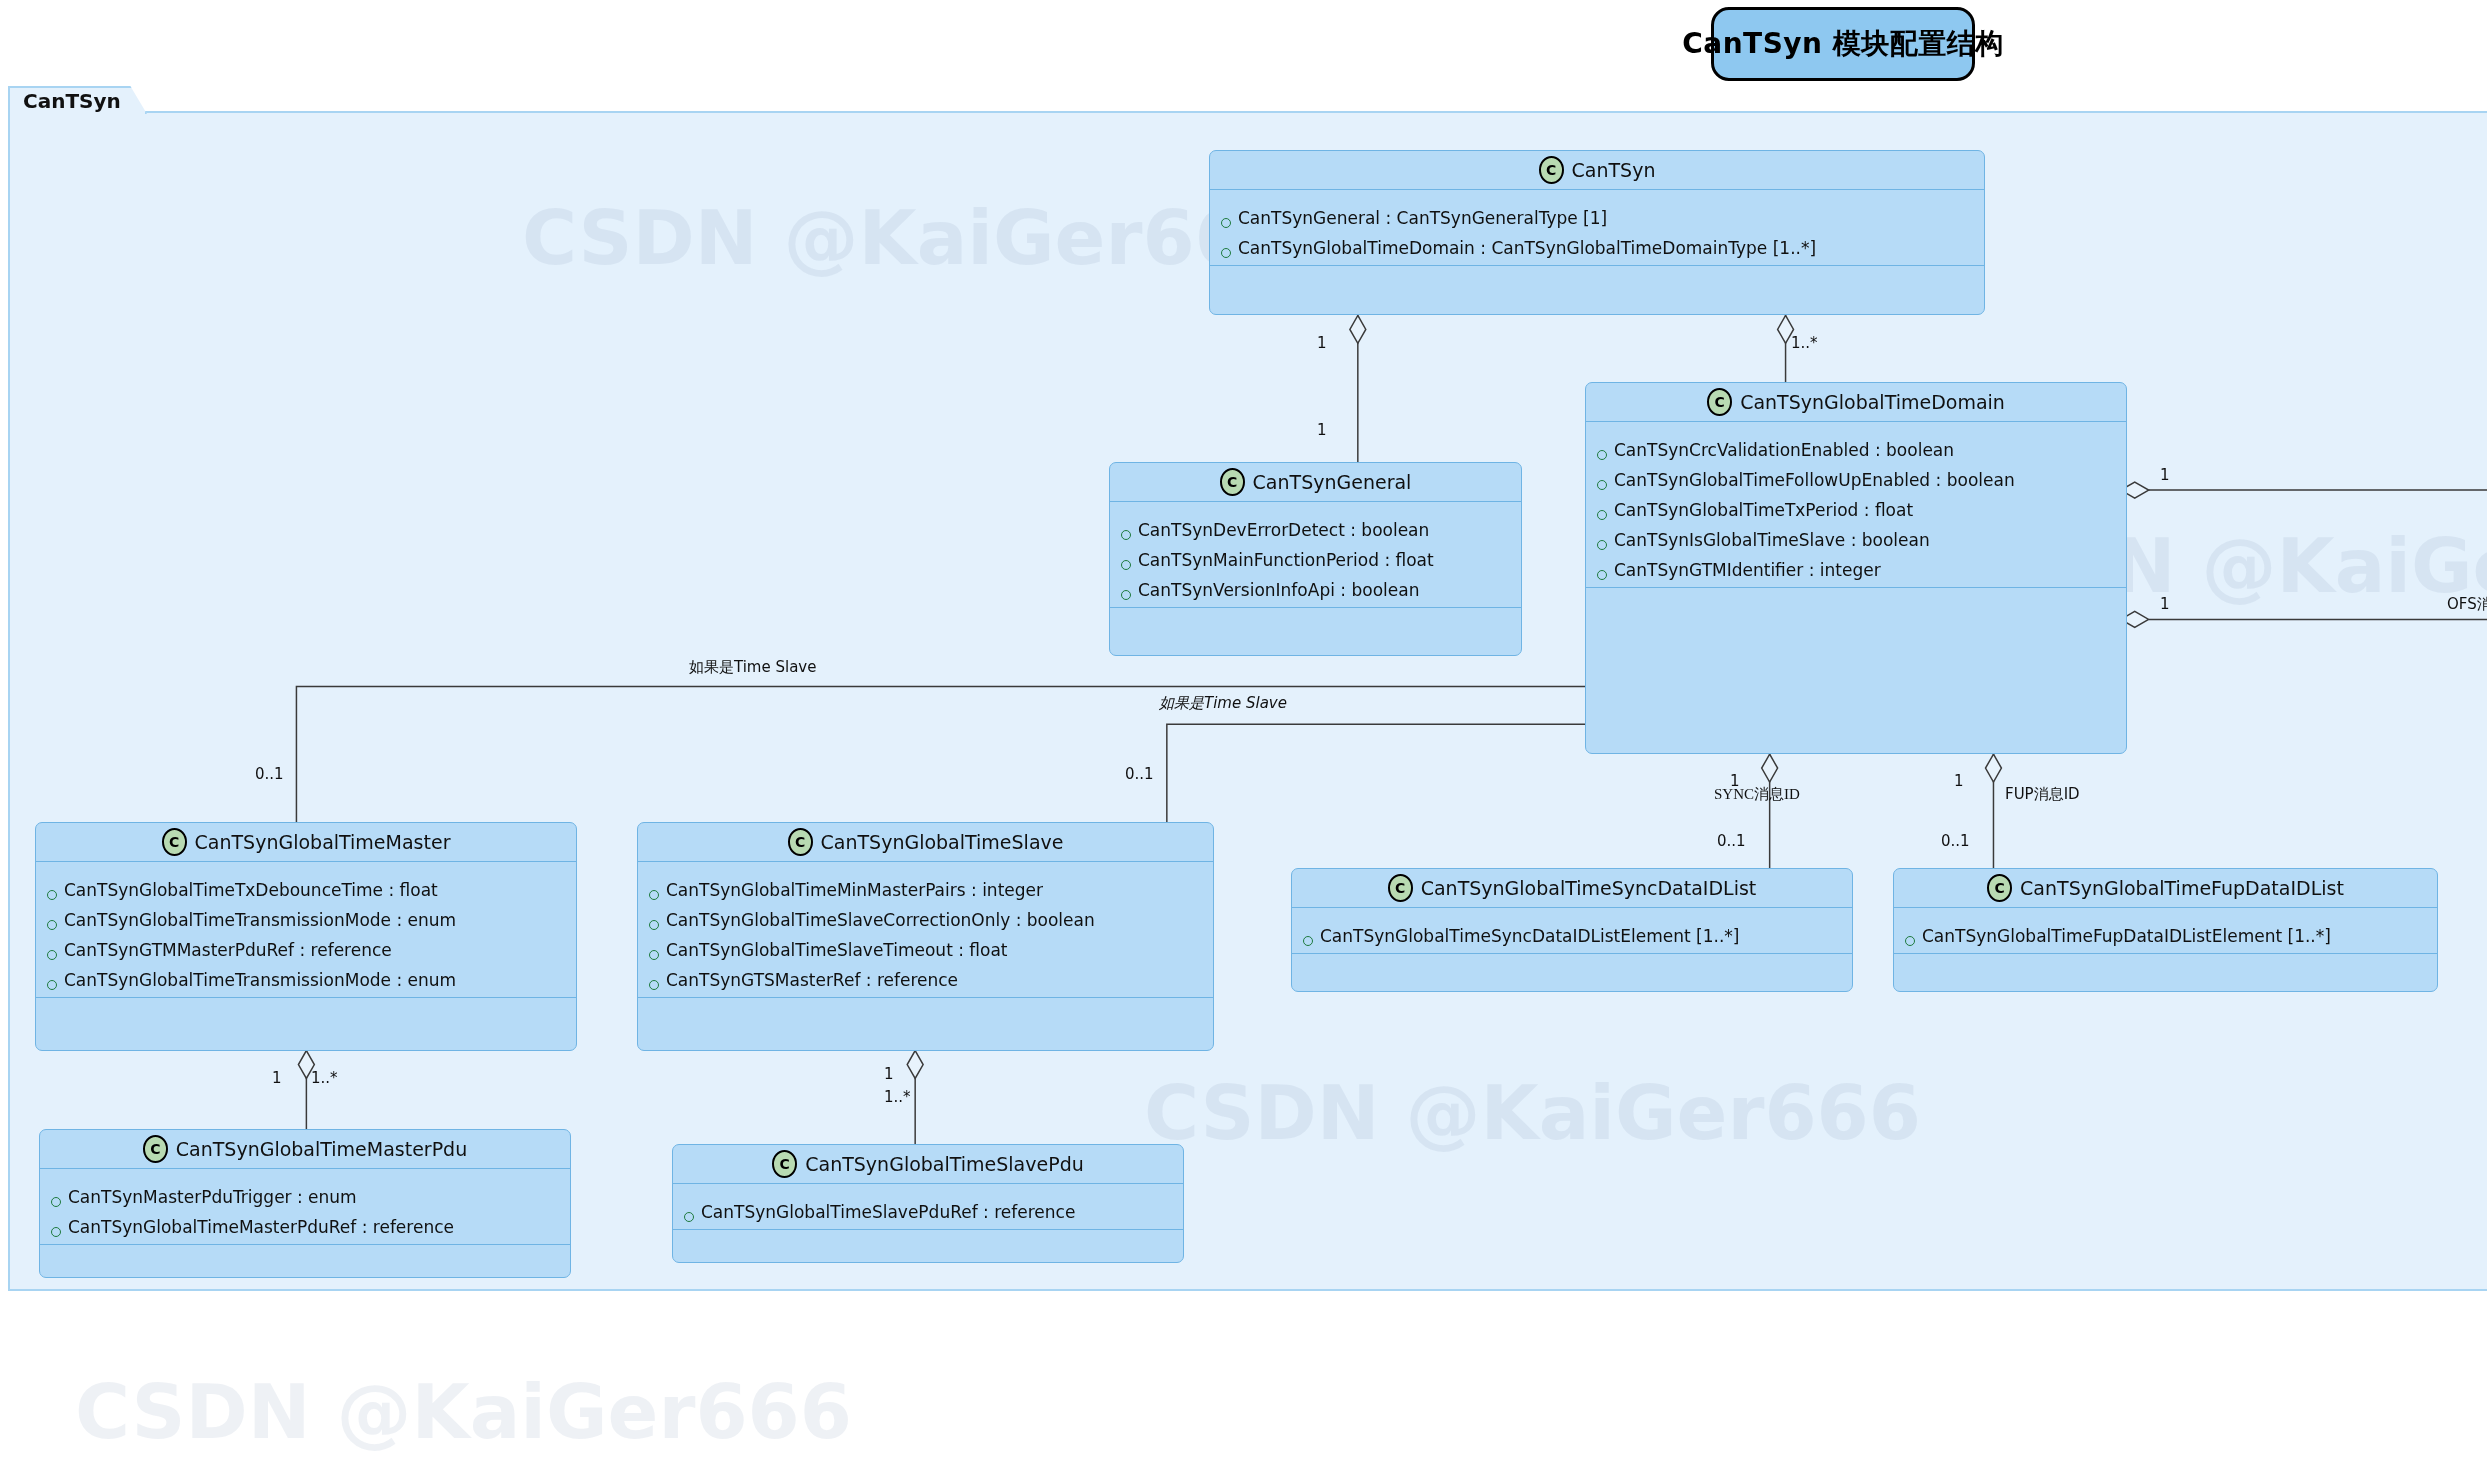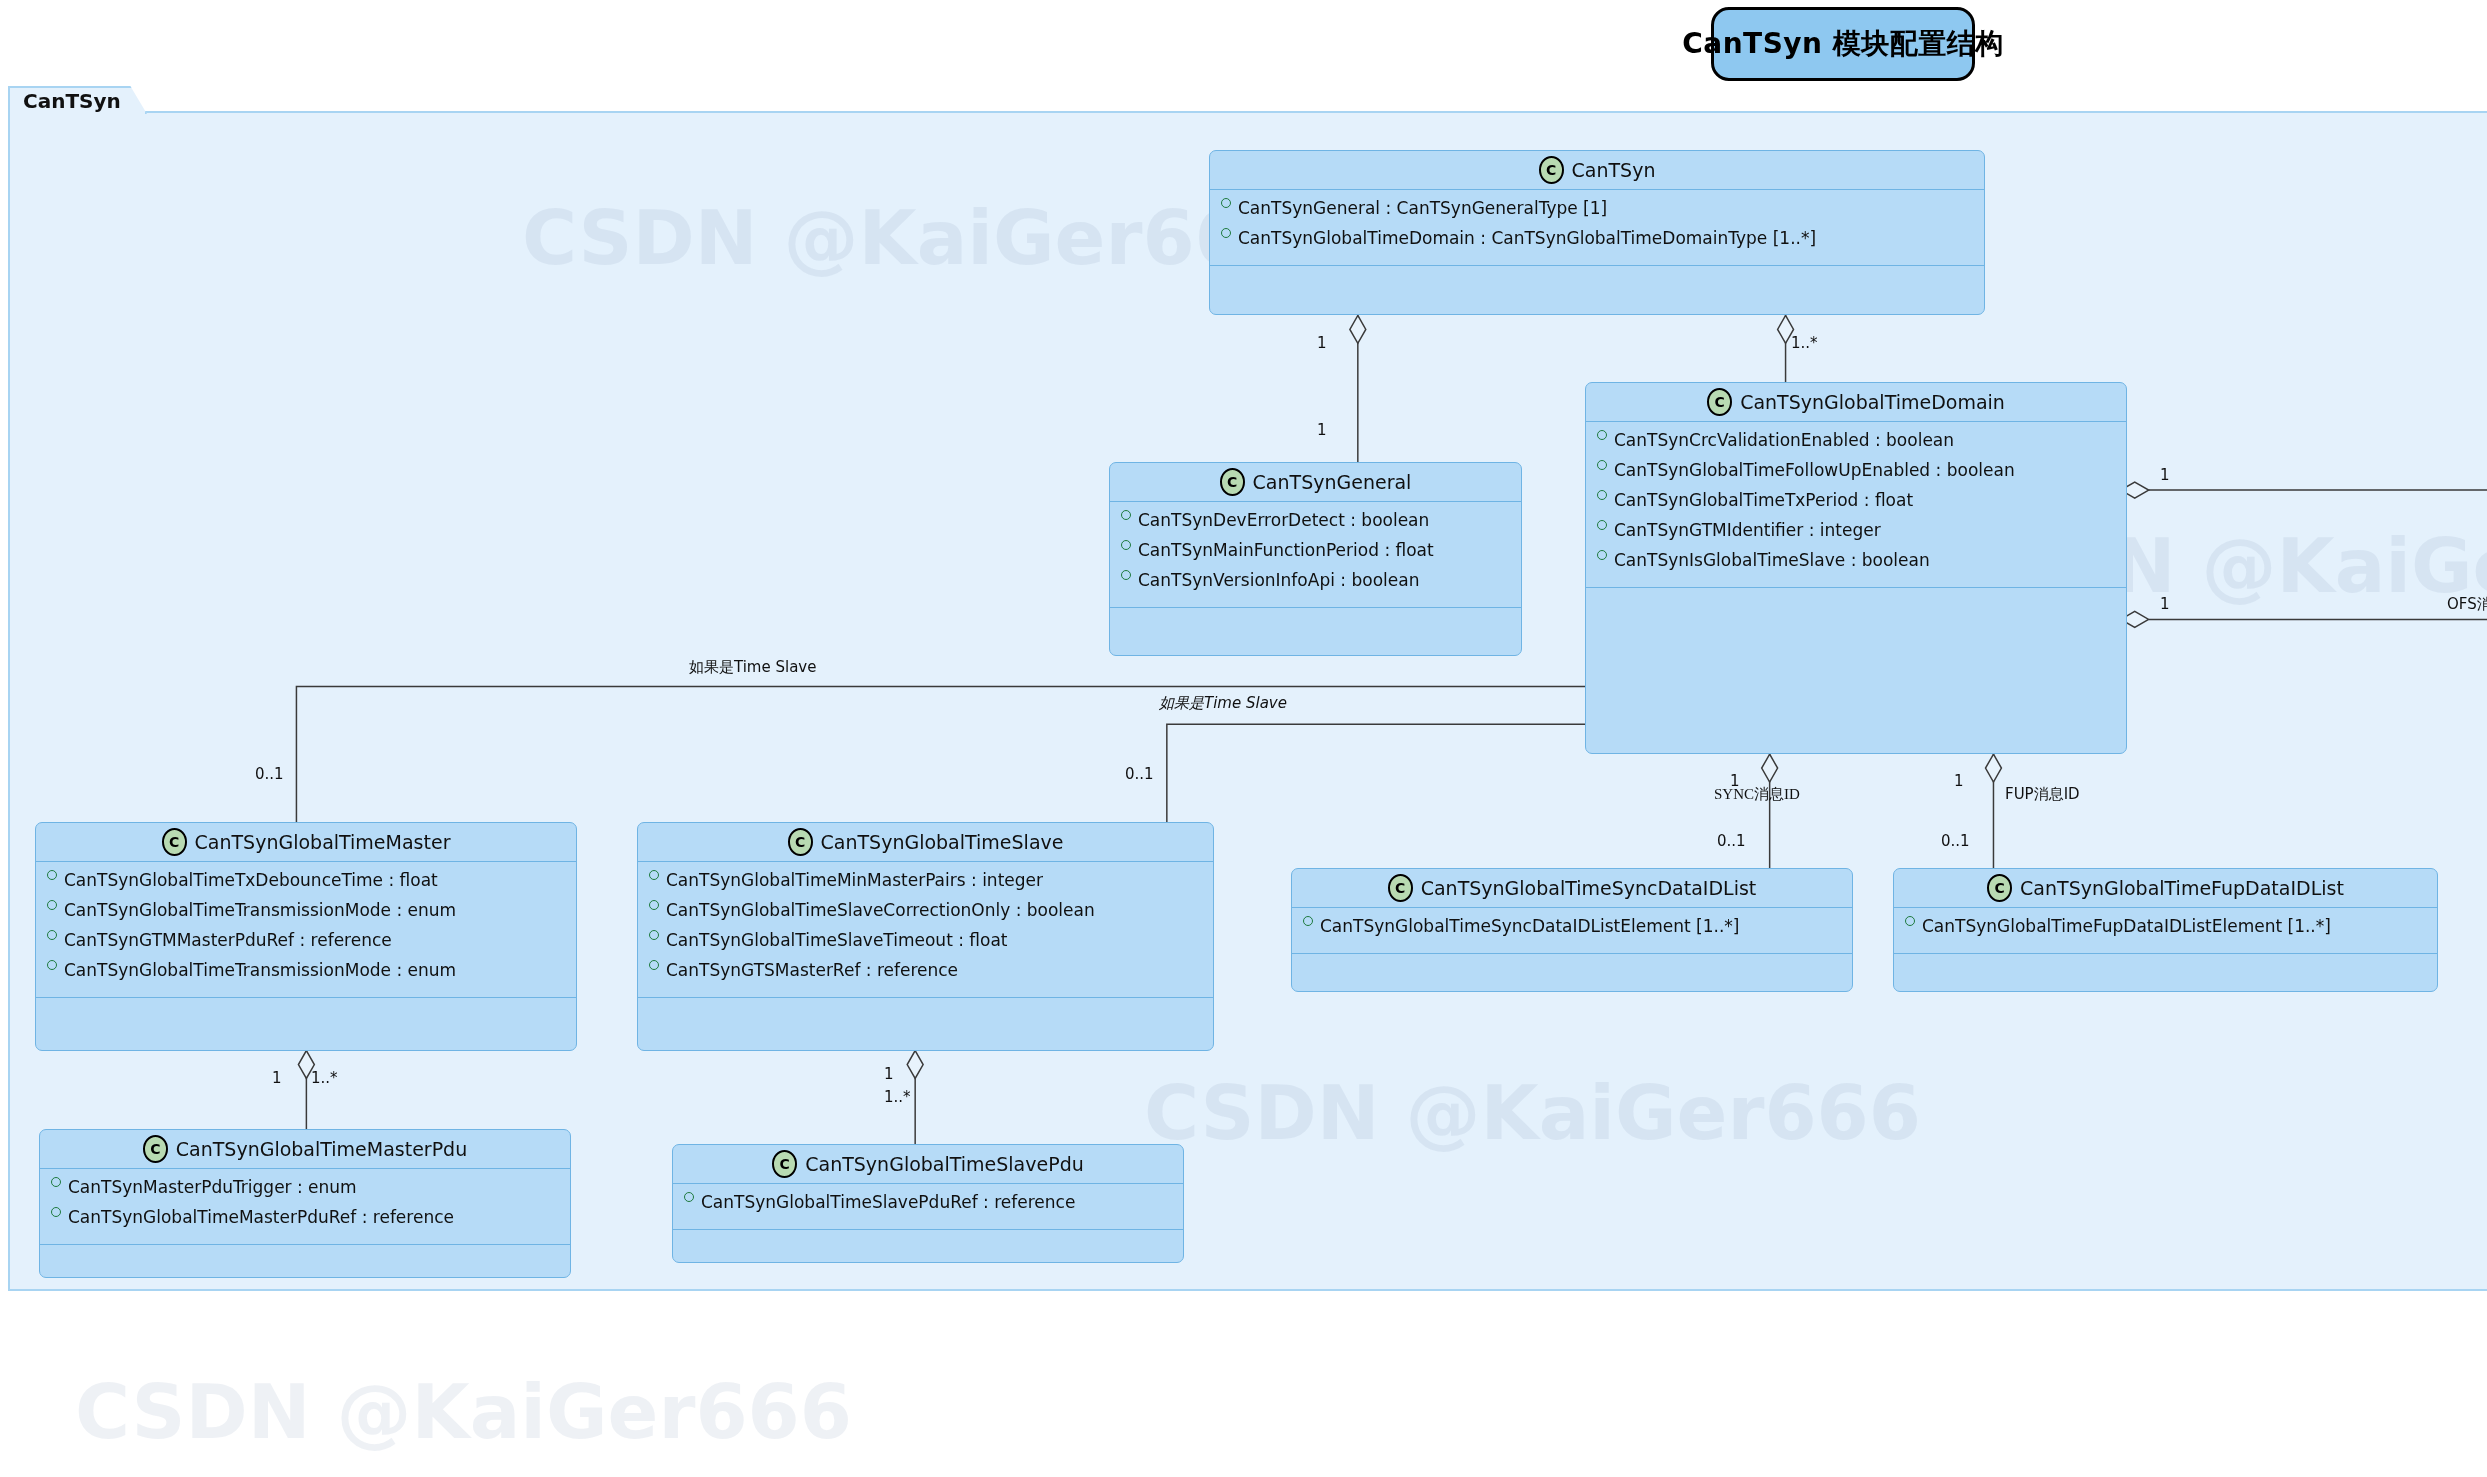--- a/index.html
+++ b/index.html
@@ -71,21 +71,21 @@
   }
   .cicon{
     width:21px;height:24px;border-radius:50%;
     background:#b8dab2;border:2px solid #000;
     display:flex;align-items:center;justify-content:center;
     flex:none;
   }
   .cicon i{font-style:normal;font-size:14px;font-weight:bold;color:#000;line-height:1;}
   .cls-body{padding:8px 0 7px 0;}
   .attr{
-    display:flex;align-items:flex-start;gap:7px;
+    display:flex;align-items:flex-end;gap:7px;
     padding:0 11px;height:30px;
     font-size:17px;color:#101010;white-space:nowrap;
   }
   .obullet{
     width:10px;height:10px;border:1.5px solid #1f7a3f;border-radius:50%;
     flex:none;box-sizing:border-box;
   }
   .cls-foot{
     border-top:1.5px solid #6fb4e4;
     height:13px;
@@ -260,26 +260,26 @@
       <div class="attr">
           <span class="obullet"></span>
           <span>CanTSynGlobalTimeFollowUpEnabled : boolean</span>
         </div>
       <div class="attr">
           <span class="obullet"></span>
           <span>CanTSynGlobalTimeTxPeriod : float</span>
         </div>
       <div class="attr">
           <span class="obullet"></span>
+          <span>CanTSynIsGlobalTimeSlave : boolean</span>
+        </div>
+      <div class="attr">
+          <span class="obullet"></span>
           <span>CanTSynGTMIdentifier : integer</span>
         </div>
-      <div class="attr">
-          <span class="obullet"></span>
-          <span>CanTSynIsGlobalTimeSlave : boolean</span>
-        </div>
     </div>
     <div class="cls-foot"></div>
   </div>
 
   <div class="cls" style="left:35px;top:822px;width:542px;height:229px;z-index:3;">
     <div class="cls-head">
       <span class="cicon">
           <i>C</i>
         </span>
       <span class="cls-title">CanTSynGlobalTimeMaster</span>

